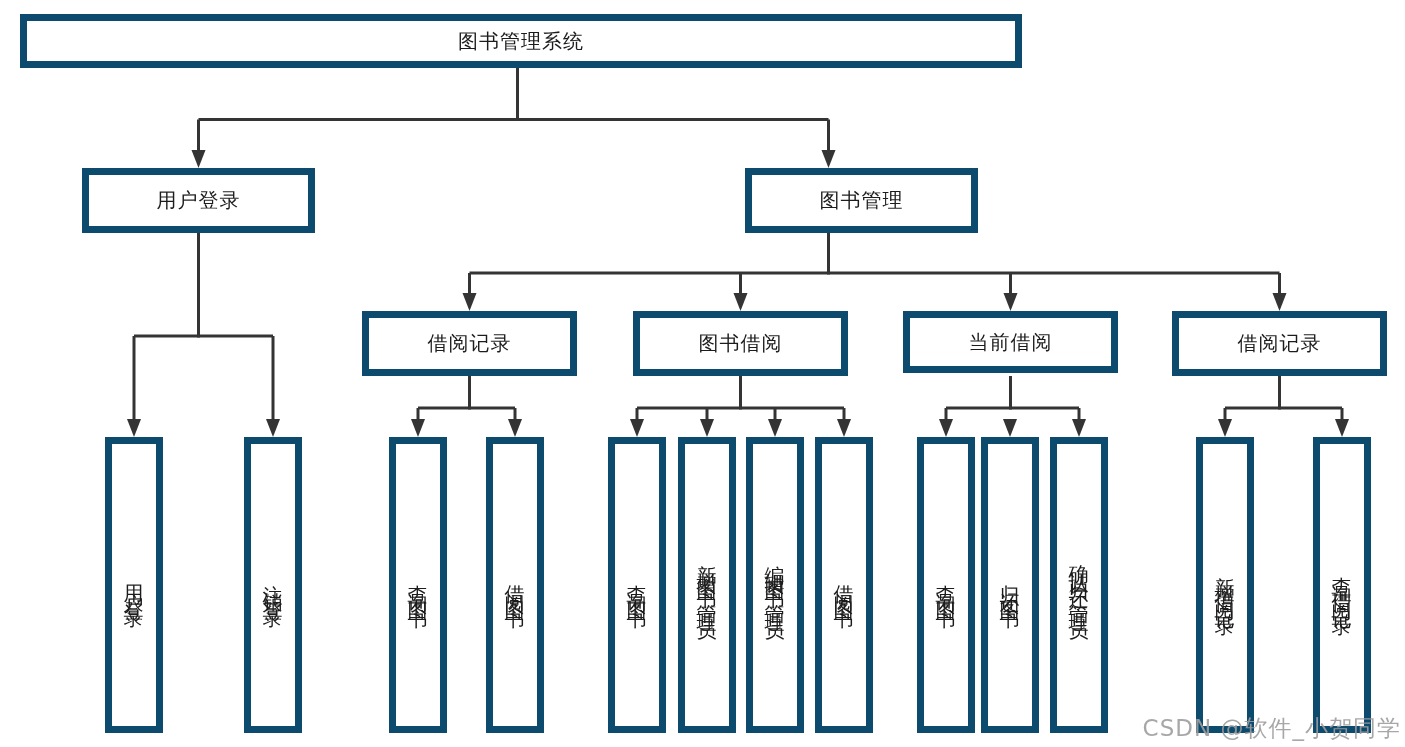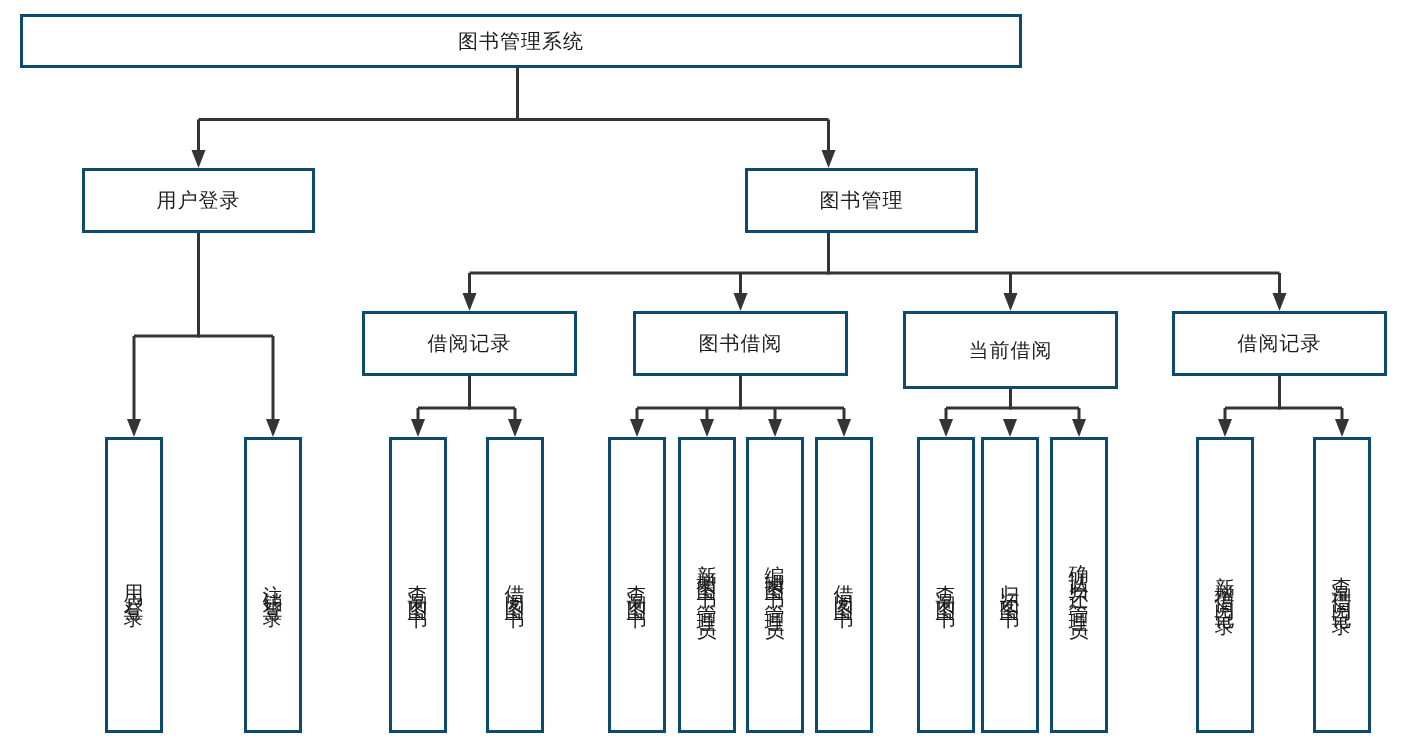--- a/index.html
+++ b/index.html
@@ -19,35 +19,35 @@
     position: absolute;
     left: 0;
     top: 0;
     width: 1405px;
     height: 747px;
   }
   .node {
     position: absolute;
     box-sizing: border-box;
     background: #ffffff;
-    border: 3px solid #0c4a6e;
+    border: 7px solid #0c4a6e;
     display: flex;
     align-items: center;
     justify-content: center;
     color: #1c1c1c;
     font-size: 20px;
     letter-spacing: 1px;
     text-align: right;
   }
   .root  { left: 20px;  top: 14px;  width: 1002px; height: 54px; }
   .n-user-login   { left: 82px;   top: 168px; width: 233px; height: 65px; }
   .n-book-mgmt    { left: 712px;  top: 168px; width: 233px; height: 65px; margin-left: 33px; }
   .n-new-book     { left: 362px;  top: 311px; width: 215px; height: 65px; }
   .n-book-borrow  { left: 633px;  top: 311px; width: 215px; height: 65px; }
-  .n-cur-borrow   { left: 903px;  top: 311px; width: 215px; height: 78px; }
+  .n-cur-borrow   { left: 903px;  top: 311px; width: 215px; height: 62px; }
   .n-records      { left: 1172px; top: 311px; width: 215px; height: 65px; }
   .leaf {
     top: 437px;
     height: 296px;
     width: 58px;
   }
   .vtext {
     writing-mode: vertical-rl;
     text-orientation: mixed;
     letter-spacing: 8px;
@@ -195,14 +195,15 @@
     <span class="vtext">确认归还（管理员）</span>
   </div>
 
   <div class="node leaf lf5a">
     <span class="vtext">新增借阅记录</span>
   </div>
   <div class="node leaf lf5b">
     <span class="vtext">查询借阅记录</span>
   </div>
 
+  <div class="watermark">CSDN @软件_小贺同学</div>
 
 </div>
 
 </body></html>

